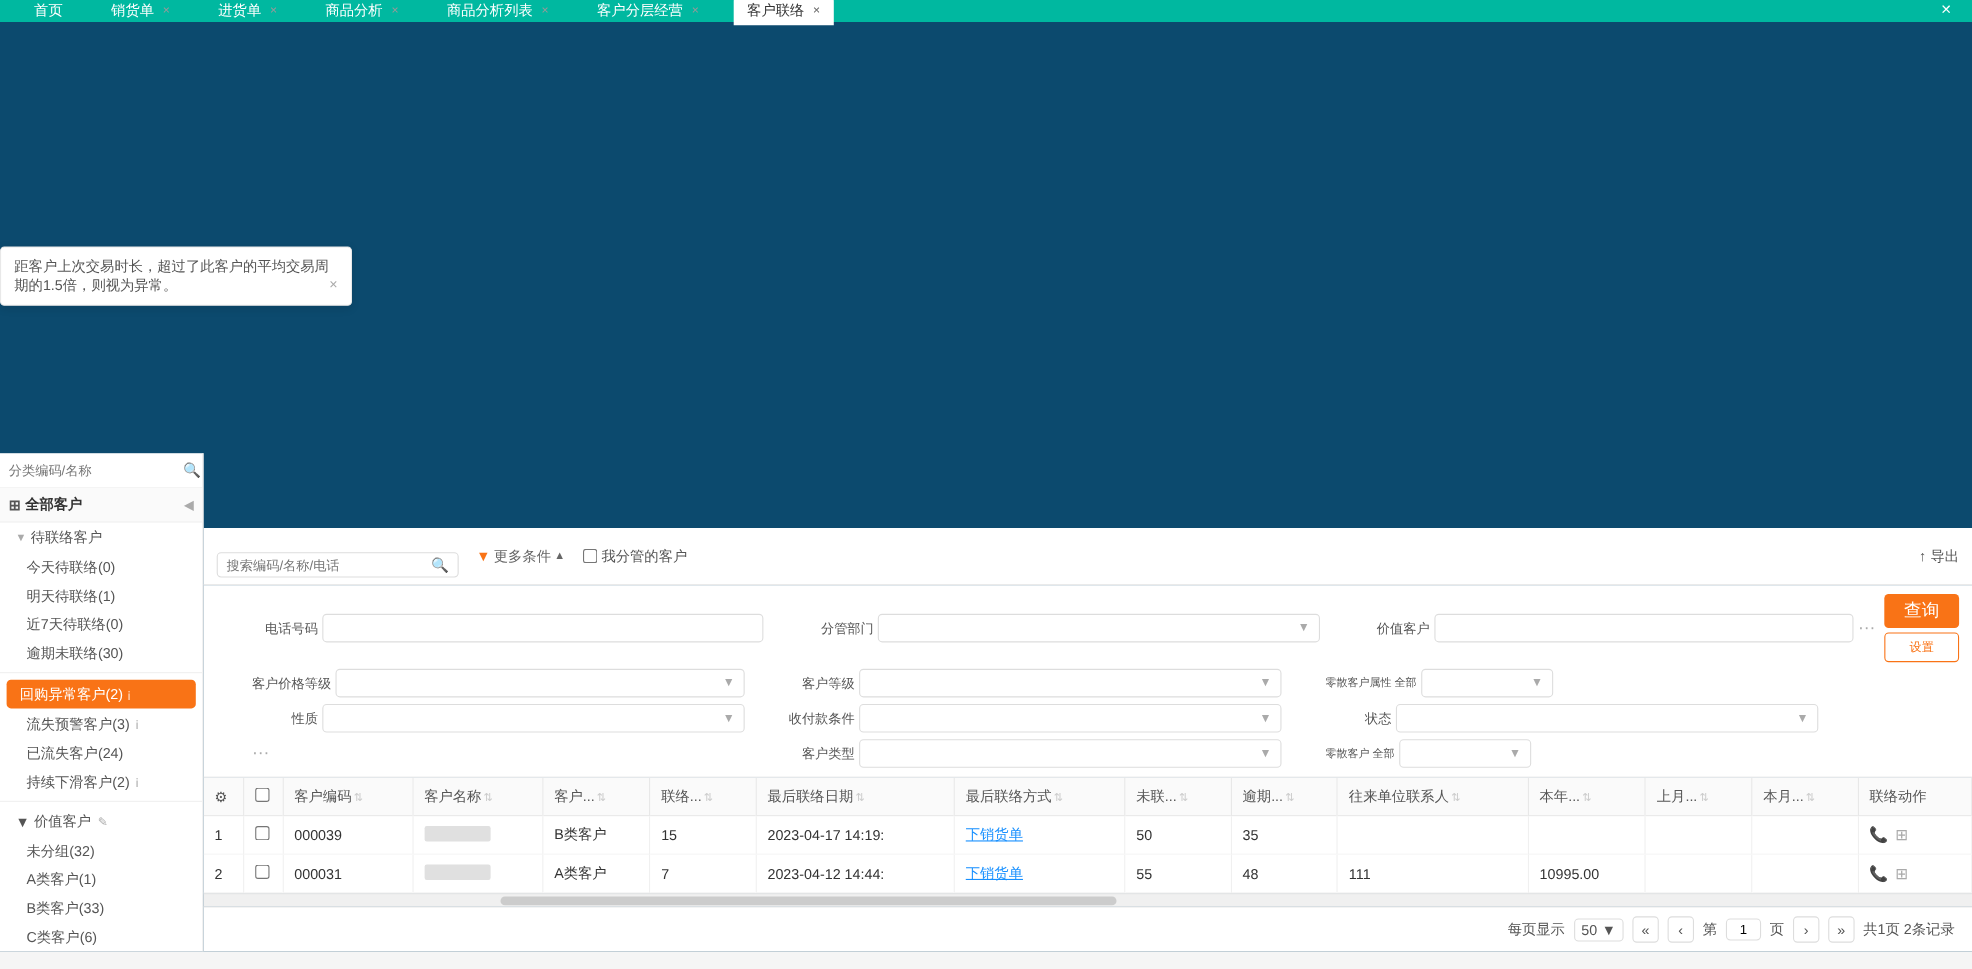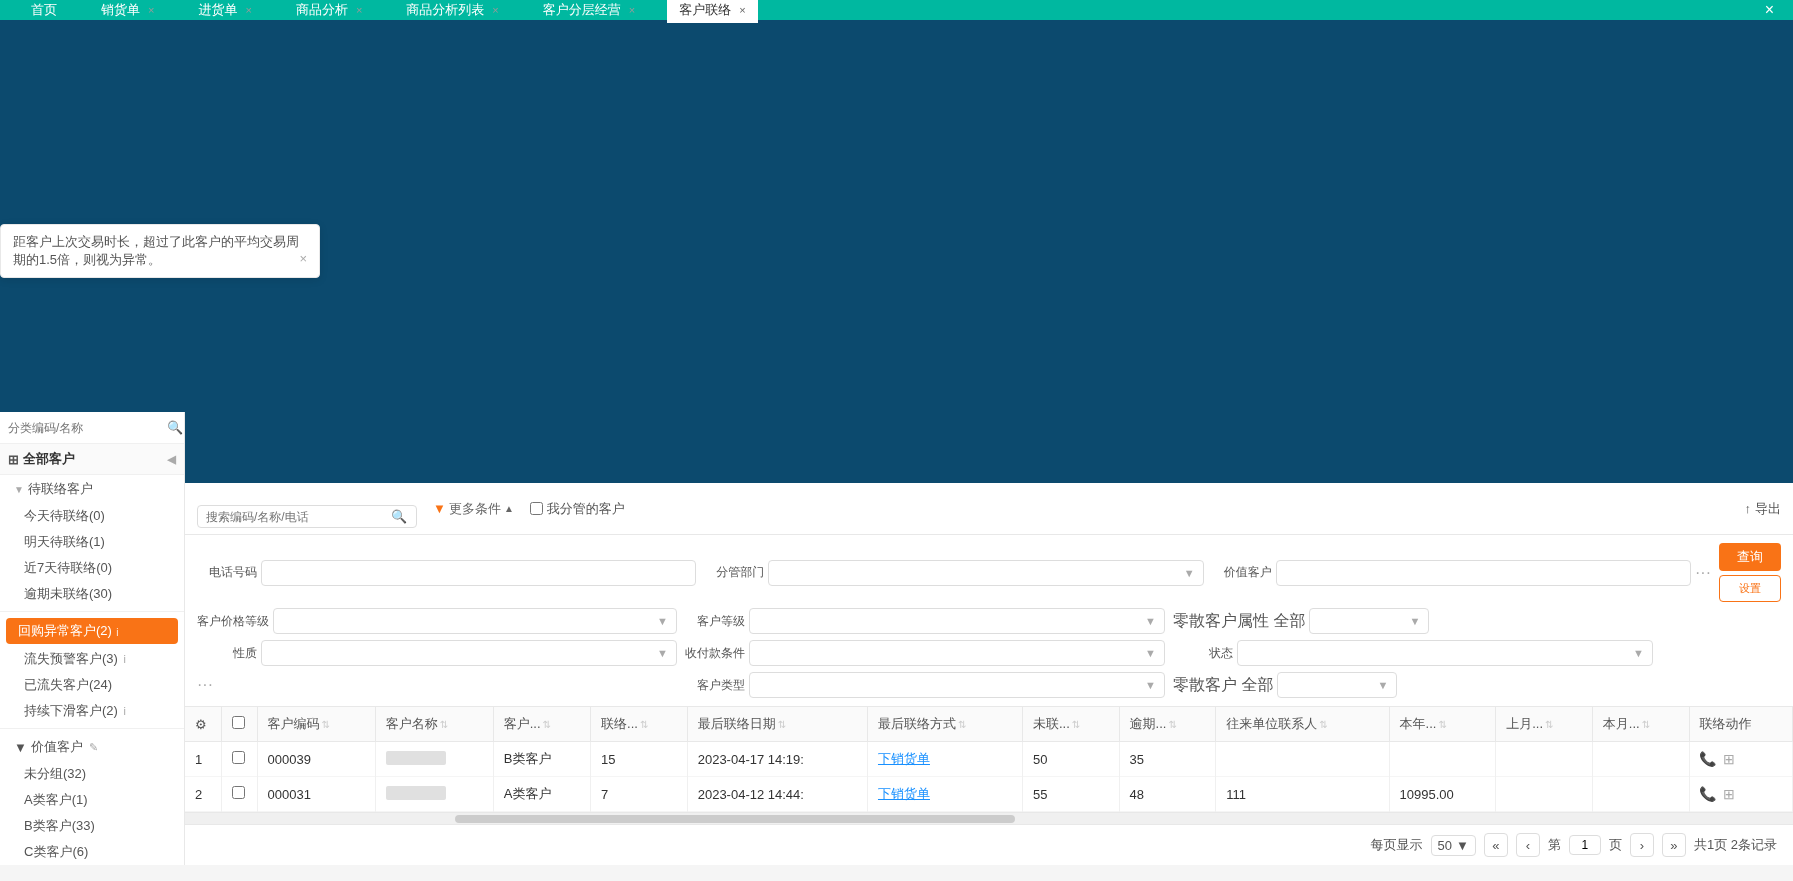--- a/index.html
+++ b/index.html
@@ -193,20 +193,21 @@
       align-items: center;
       gap: 8px;
       margin-bottom: 6px;
     }
     .filter-row:last-child { margin-bottom: 0; }
     .filter-cell {
       display: flex;
       align-items: center;
       gap: 4px;
       flex: 1;
+      margin-left: 32px;
     }
     .filter-label {
       color: #555;
       font-size: 12px;
       white-space: nowrap;
       min-width: 60px;
       text-align: right;
     }
     .filter-select {
       flex: 1;
@@ -216,32 +217,32 @@
       border-radius: 4px;
       padding: 3px 8px;
       font-size: 12px;
       color: #333;
       cursor: pointer;
       background: #fff;
       min-height: 26px;
     }
     .filter-select .arrow { margin-left: auto; color: #aaa; font-size: 11px; }
     .filter-inline-label {
-      font-size: 16px;
+      font-size: 10px;
       color: #555;
       white-space: nowrap;
     }
     .filter-dots { color: #aaa; font-size: 16px; cursor: pointer; }
     .query-btn {
       background: #f97316;
       color: #fff;
       border: none;
       border-radius: 4px;
       padding: 5px 18px;
-      font-size: 13px;
+      font-size: 16px;
       cursor: pointer;
     }
     .setting-btn {
       background: #fff;
       color: #f97316;
       border: 1px solid #f97316;
       border-radius: 4px;
       padding: 5px 18px;
       font-size: 11px;
       cursor: pointer;

